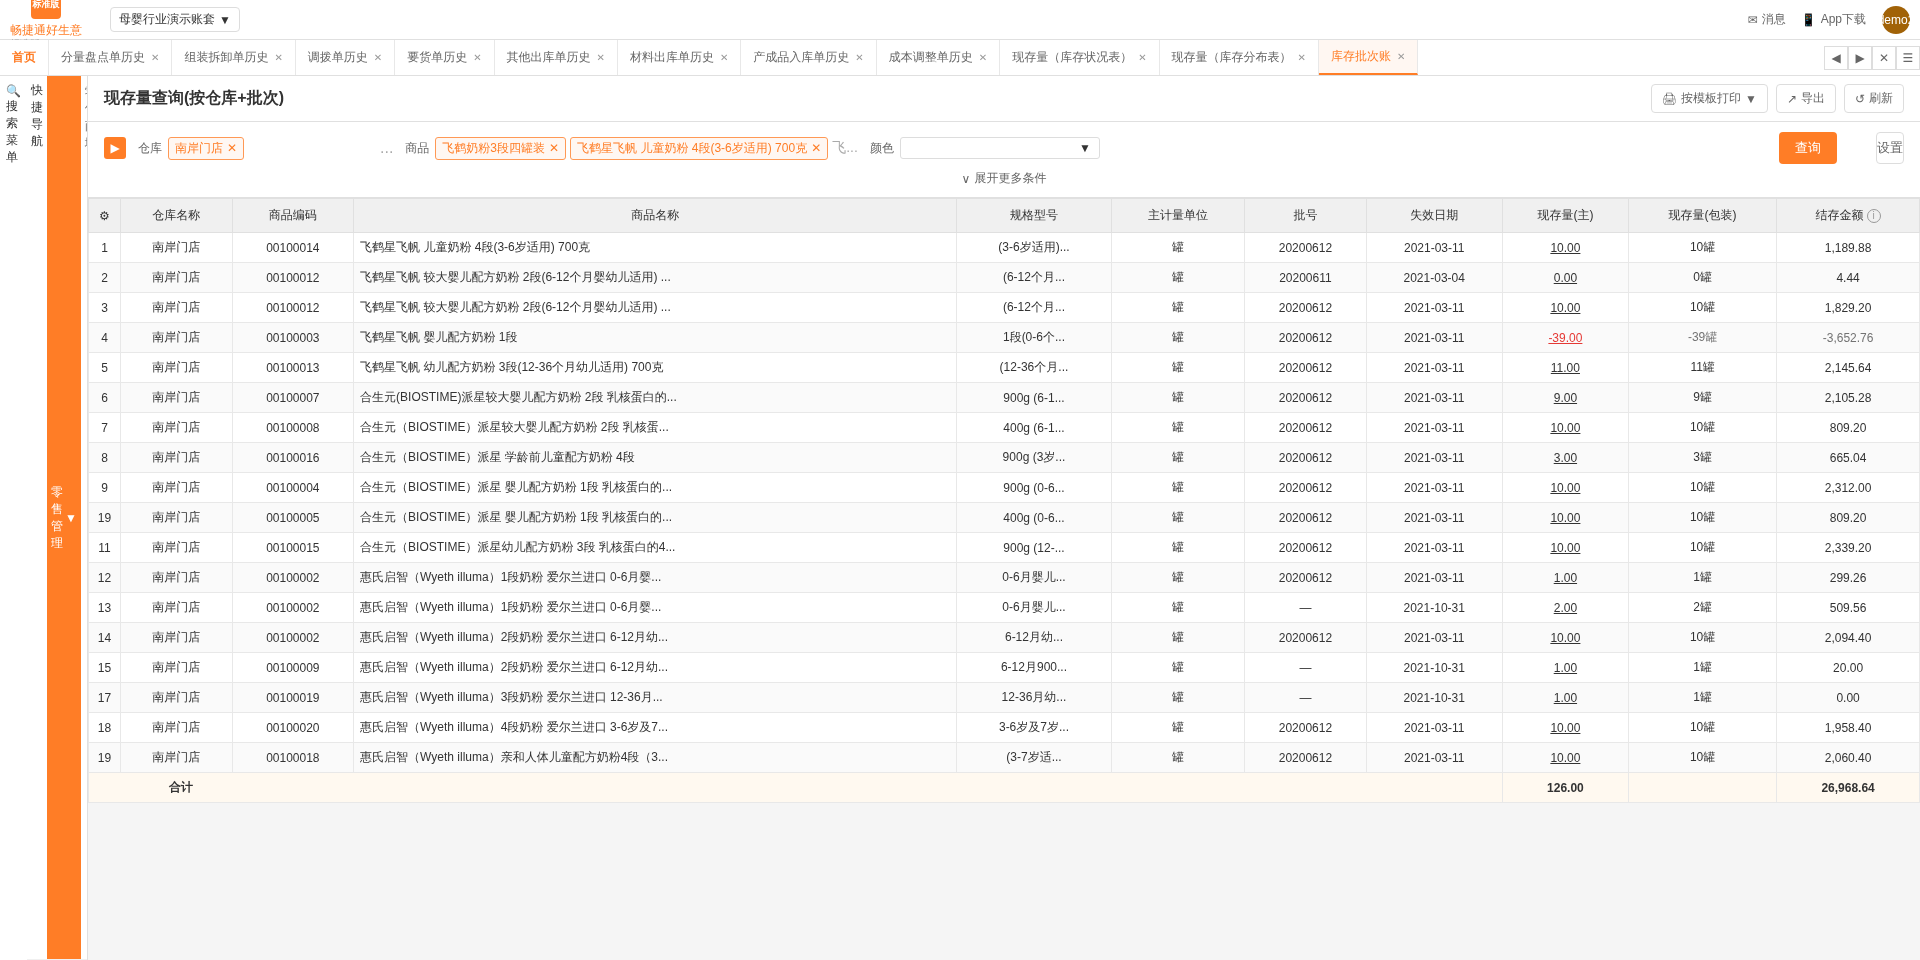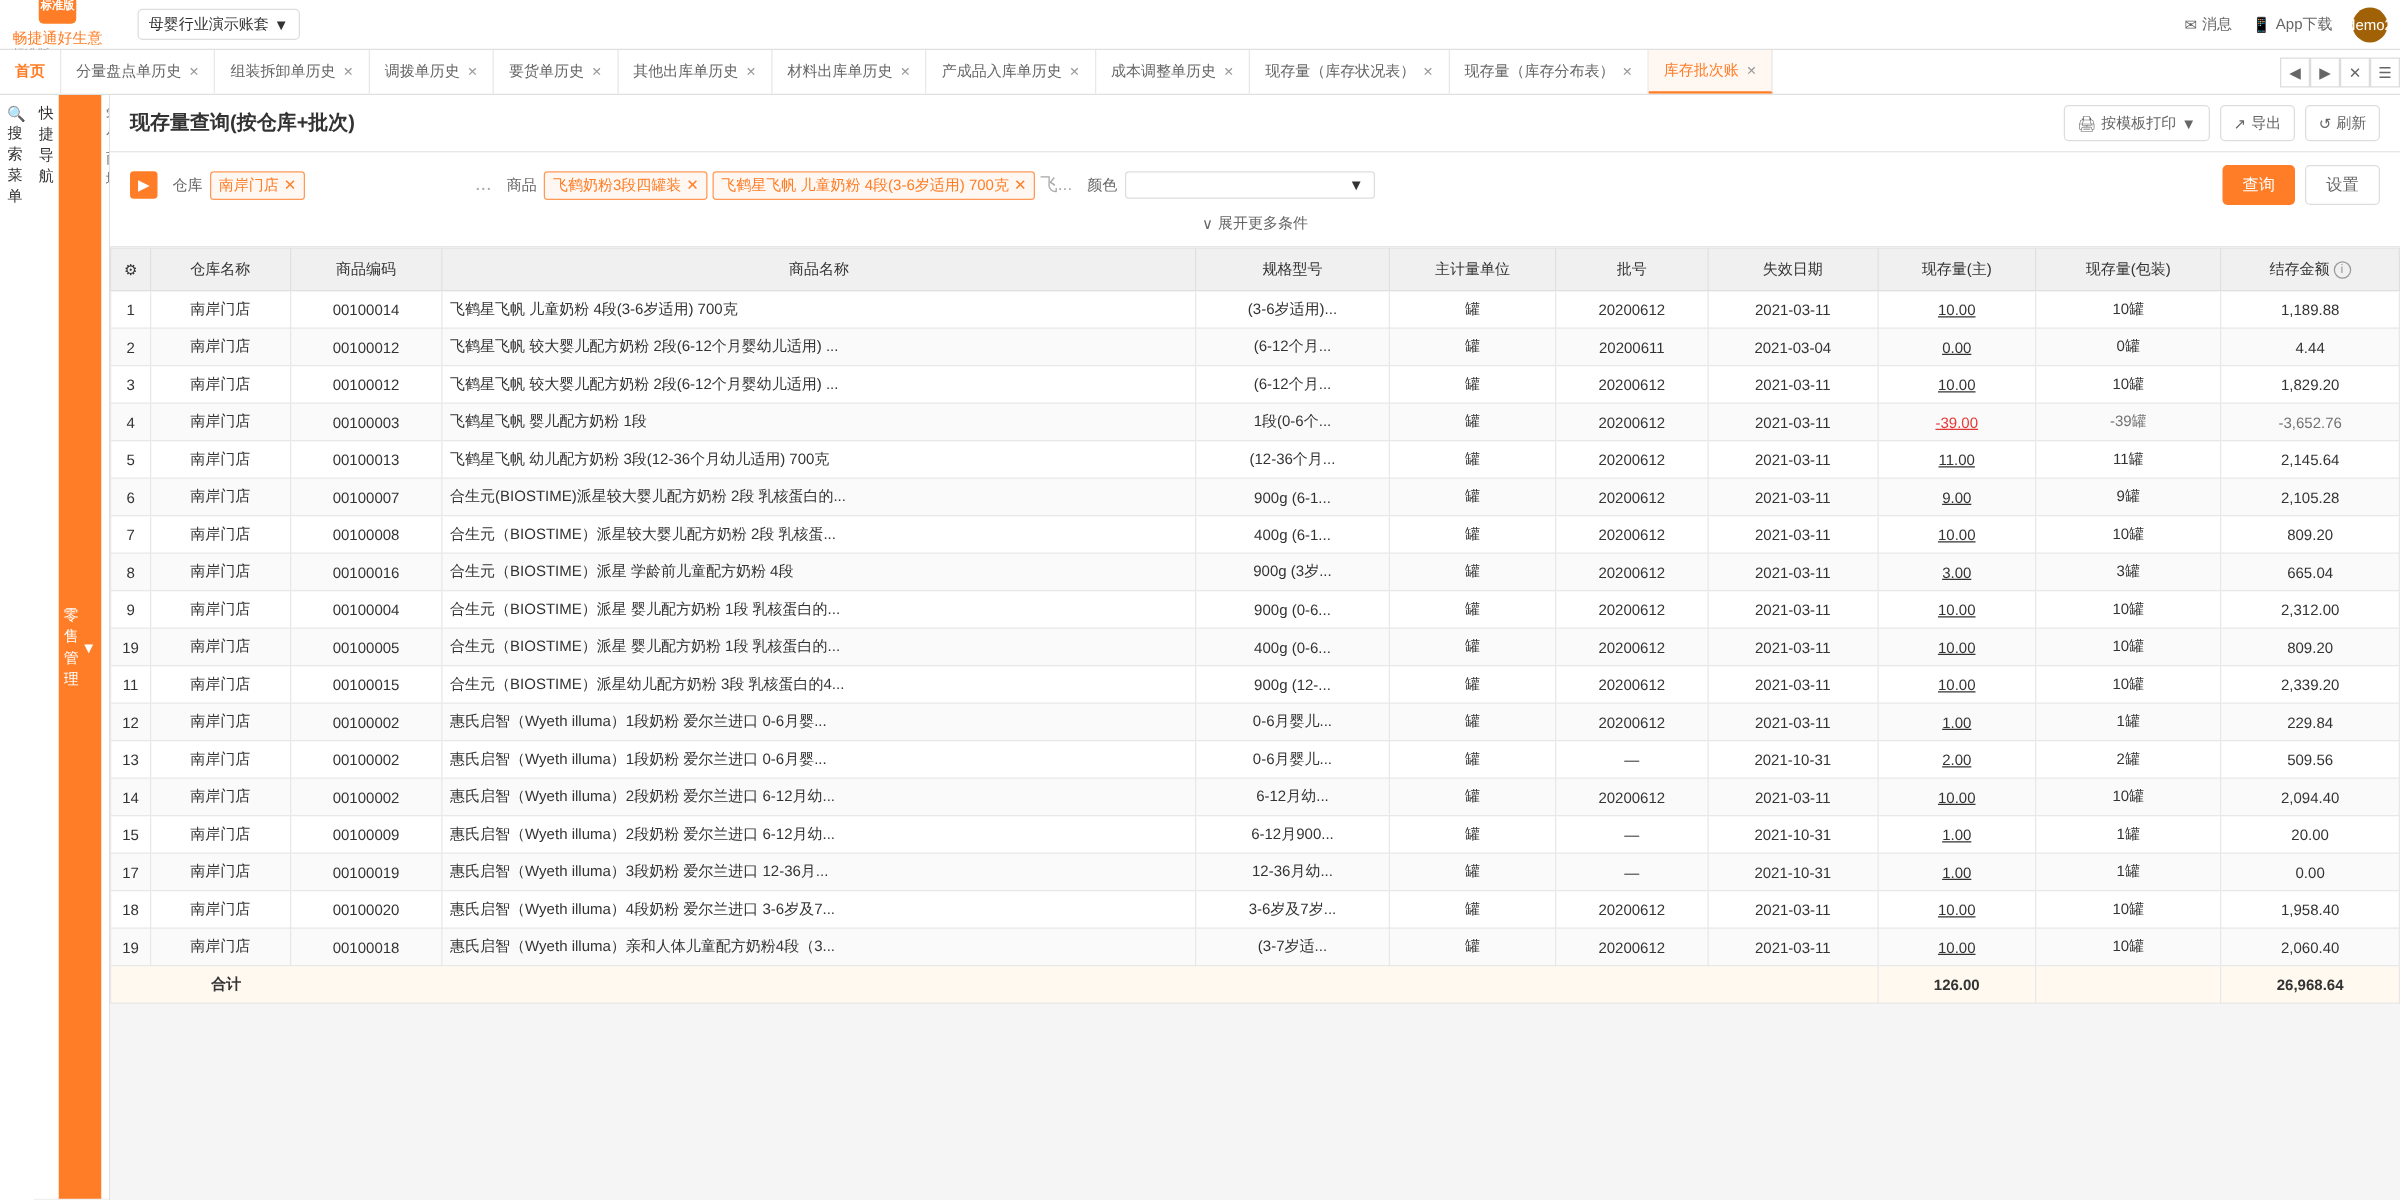--- a/index.html
+++ b/index.html
@@ -52,21 +52,21 @@
     .filter-row { display: flex; align-items: center; gap: 12px; flex-wrap: wrap; }
     .filter-item { display: flex; align-items: center; gap: 6px; }
     .filter-label { color: #666; white-space: nowrap; }
     .filter-tag-area { display: flex; align-items: center; gap: 4px; flex: 1; min-width: 200px; }
     .filter-tag { display: flex; align-items: center; gap: 4px; background: #fff7f2; border: 1px solid #ff9955; border-radius: 3px; padding: 2px 6px; color: #ff7d26; font-size: 11px; }
     .filter-tag .tag-close { cursor: pointer; color: #ff7d26; }
     .filter-more { color: #aaa; cursor: pointer; font-size: 14px; }
     .filter-expand { display: flex; align-items: center; gap: 4px; color: #666; cursor: pointer; justify-content: center; margin-top: 6px; }
     .filter-input-box { border: 1px solid #ddd; border-radius: 3px; padding: 3px 8px; min-width: 120px; color: #333; display: flex; align-items: center; gap: 4px; }
     .btn-query { background: #ff7d26; color: #fff; border: none; border-radius: 4px; padding: 6px 16px; cursor: pointer; font-size: 13px; }
-    .btn-setting { background: #fff; color: #666; border: 1px solid #ddd; border-radius: 4px; padding: 6px 16px; cursor: pointer; font-size: 13px; }
+    .btn-setting { background: #fff; color: #666; border: 1px solid #ddd; border-radius: 4px; padding: 6px 0; cursor: pointer; font-size: 13px; margin-left: 31px; }
     .orange-btn-expand { width: 22px; height: 22px; background: #ff7d26; color: #fff; border-radius: 3px; display: flex; align-items: center; justify-content: center; cursor: pointer; font-size: 12px; flex-shrink: 0; }
 
     
     .table-area { flex: 1; overflow: auto; padding: 0; background: #f5f5f5; }
     table { width: 100%; border-collapse: collapse; background: #fff; }
     thead tr { background: #f0f0f0; }
     th { padding: 8px 6px; text-align: center; color: #333; font-weight: normal; border: 1px solid #e0e0e0; font-size: 12px; white-space: nowrap; }
     td { padding: 6px; text-align: center; border: 1px solid #e8e8e8; color: #333; font-size: 12px; white-space: nowrap; }
     tr:nth-child(even) td { background: #fafafa; }
     .td-left { text-align: left; }
@@ -473,21 +473,21 @@
     <td>12</td>
     <td>南岸门店</td>
     <td>00100002</td>
     <td class="td-left">惠氏启智（Wyeth illuma）1段奶粉 爱尔兰进口 0-6月婴...</td>
     <td>0-6月婴儿...</td>
     <td>罐</td>
     <td>20200612</td>
     <td>2021-03-11</td>
     <td class="td-underline">1.00</td>
     <td class="">1罐</td>
-    <td class="">229.84</td>
+    <td class="">299.26</td>
   </tr>
             <tr>
     <td>13</td>
     <td>南岸门店</td>
     <td>00100002</td>
     <td class="td-left">惠氏启智（Wyeth illuma）1段奶粉 爱尔兰进口 0-6月婴...</td>
     <td>0-6月婴儿...</td>
     <td>罐</td>
     <td>—</td>
     <td>2021-10-31</td>

